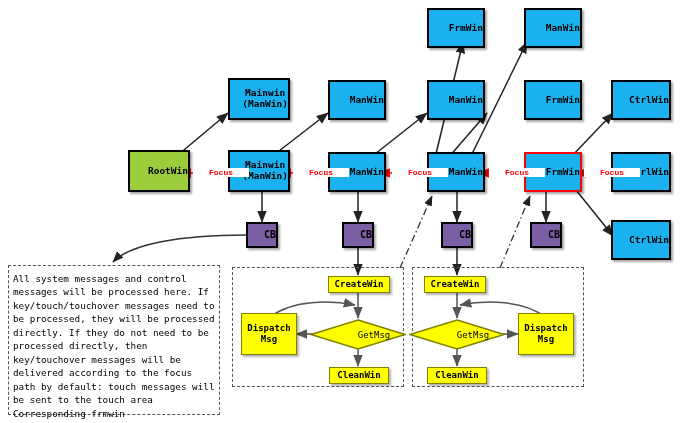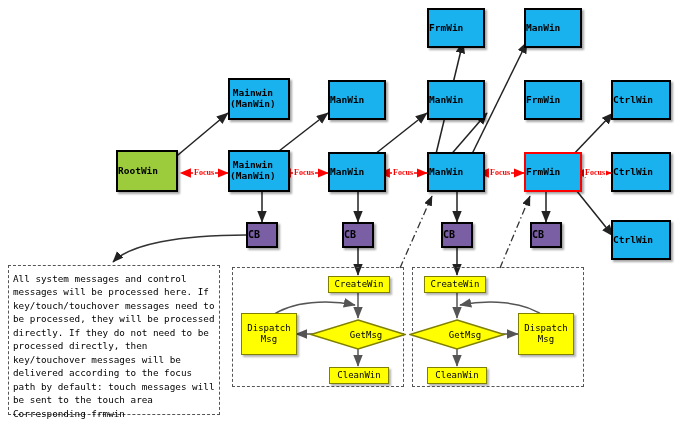--- a/index.html
+++ b/index.html
@@ -1,43 +1,43 @@
 <!DOCTYPE html>
 <html><head>
 <meta charset="utf-8">
 <style>
   html,body{margin:0;padding:0;background:#ffffff;}
   body{width:685px;height:423px;overflow:hidden;
        font-family:"DejaVu Sans Mono","Liberation Mono",monospace;}
   #stage{position:relative;width:685px;height:423px;}
   svg.layer{position:absolute;left:0;top:0;width:685px;height:423px;}
   .node{position:absolute;box-sizing:border-box;display:flex;align-items:center;
-        justify-content:flex-start;text-align:center;line-height:1.15;
+        justify-content:flex-end;text-align:center;line-height:1.15;
         border:2px solid #000;box-shadow:2px 2px 2px rgba(0,0,0,.35);
         font-family:"DejaVu Sans Mono","Liberation Mono",monospace;color:#000;}
   .blue{background:#19b1ee;font-size:9.5px;font-weight:bold;}
   .green{background:#9ccb3b;font-size:9.5px;font-weight:bold;}
   .cb{background:#7a5fa4;font-size:10px;font-weight:bold;}
   .redsel{border:2px solid #ff0000;}
   .ybox{position:absolute;box-sizing:border-box;background:#ffff00;border:1.5px solid #808000;
         display:flex;align-items:center;justify-content:center;text-align:center;
         font-size:9px;line-height:1.2;box-shadow:2px 2px 2px rgba(0,0,0,.3);
-        font-family:"DejaVu Sans Mono","Liberation Mono",monospace;color:#000;}
+        font-family:"DejaVu Sans Mono","Liberation Mono",monospace;color:#000;font-weight:bold;}
   .diamond-wrap{position:absolute;}
-  .diamond-lbl{position:absolute;left:8px;top:0;width:100%;height:100%;
+  .diamond-lbl{position:absolute;left:16px;top:0;width:100%;height:100%;
         display:flex;align-items:center;justify-content:center;font-size:9px;
         font-family:"DejaVu Sans Mono","Liberation Mono",monospace;color:#000;}
   .dashgroup{position:absolute;box-sizing:border-box;
         border:1.2px dashed #555;}
   .noteBox{position:absolute;box-sizing:border-box;border:1.2px dashed #555;
         padding:6px 4px;font-size:9.3px;line-height:1.45;text-align:left;color:#000;
         font-family:"DejaVu Sans Mono","Liberation Mono",monospace;}
   .focusLbl{position:absolute;color:#ff0000;font-size:8px;font-weight:bold;
-        font-family:Liberation Serif, serif;
-        background:#fff;padding:0 1px;}
+        font-family:Liberation Mono, monospace;
+        background:#fff;padding:0 16px;}
 </style>
 </head>
 <body>
 
 <div id="stage">
 
   <svg class="layer" viewBox="0 0 685 423">
     <defs>
       <marker id="arrBlack" markerWidth="9" markerHeight="9" refX="7.5" refY="3.2" orient="auto" markerUnits="strokeWidth">
         <path d="M0,0 L8,3.2 L0,6.4 z" fill="#222"></path>
@@ -101,21 +101,21 @@
     </g>
 
     <g stroke="#555" stroke-width="1.5" fill="none">
       <line x1="457" y1="293" x2="457" y2="318" marker-end="url(#arrGray)"></line>
       <line x1="457" y1="349" x2="457" y2="366" marker-end="url(#arrGray)"></line>
       <line x1="486" y1="334" x2="518" y2="334" marker-end="url(#arrGray)"></line>
       <path d="M545,317 C524,300 486,300 460,305" marker-end="url(#arrGray)"></path>
     </g>
   </svg>
 
-  <div class="node green" style="left:116px;top:150px;width:62px;height:42px;">
+  <div class="node green" style="left:128px;top:150px;width:62px;height:42px;">
     <span>RootWin</span>
   </div>
 
   <div class="node blue" style="left:228px;top:150px;width:62px;height:42px;white-space:pre;">
     <span>Mainwin
 (ManWin)</span>
   </div>
 
   <div class="node blue" style="left:328px;top:152px;width:58px;height:40px;">
     <span>ManWin</span>

